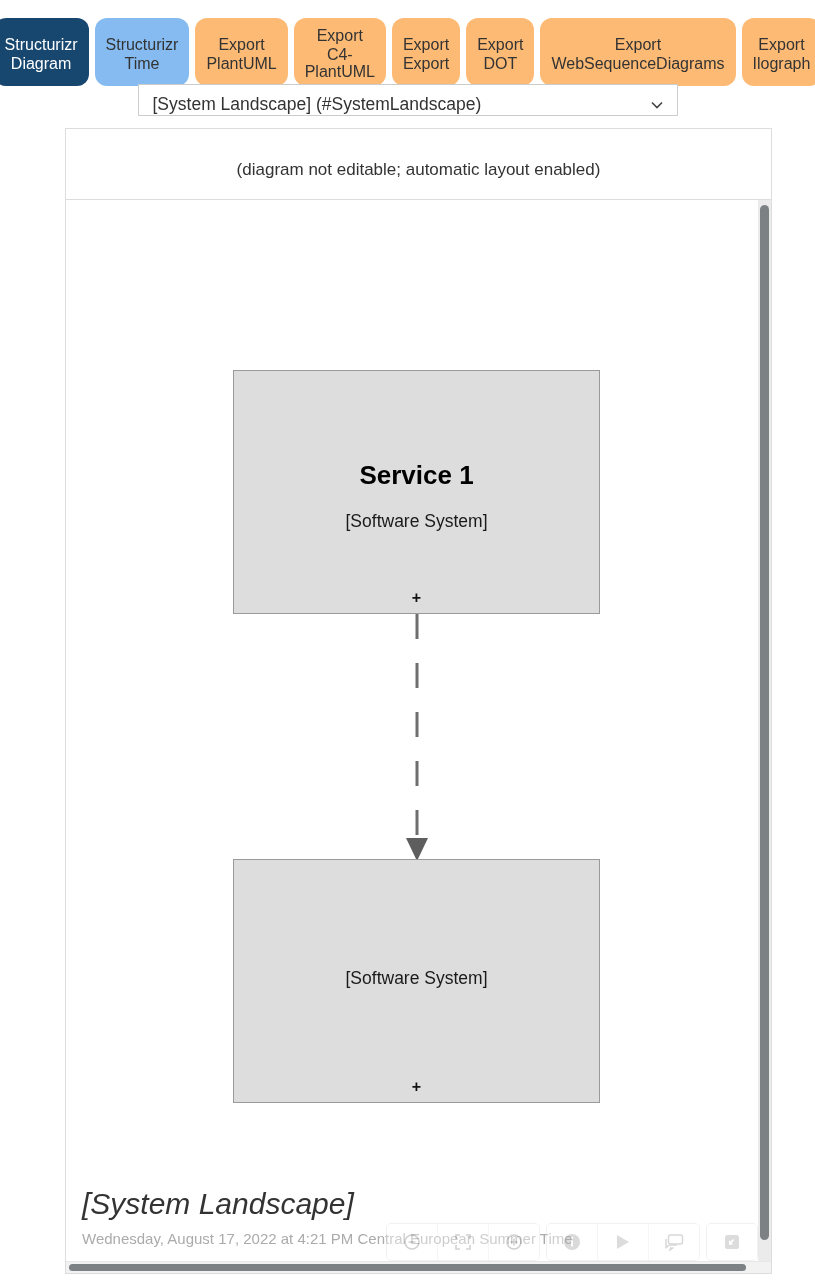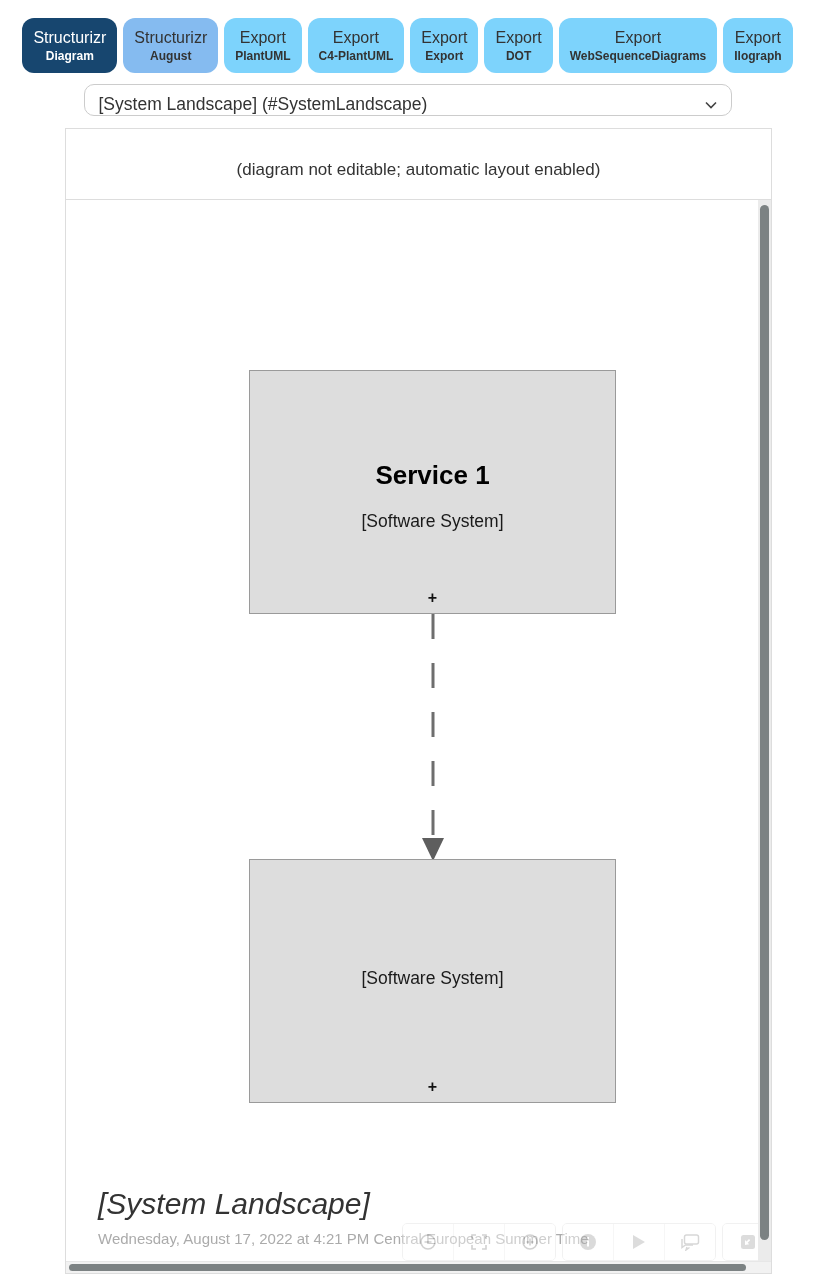--- a/index.html
+++ b/index.html
@@ -5,44 +5,44 @@
   html,body{margin:0;padding:0;background:#ffffff;}
   body{width:815px;height:1280px;position:relative;overflow:hidden;
        font-family:"Liberation Sans","DejaVu Sans",sans-serif;color:#333;}
 
   
   .toolbar{position:absolute;top:18px;left:0;width:815px;display:flex;
            justify-content:center;gap:6px;}
   .btn{border-radius:12px;padding:7px 11px 6px;text-align:center;cursor:pointer;
        display:flex;flex-direction:column;justify-content:center;min-height:42px;}
   .btn .label{font-size:16px;line-height:21px;}
-  .btn .sub{font-size:12px;line-height:17px;font-weight:bold;}
+  .btn .sub{font-size:16px;line-height:17px;}
   .btn-primary{background:#17466f;color:#ffffff;}
   .btn-secondary{background:#85bbf0;color:#333;}
-  .btn-default{background:#7dd3fc;color:#333;}
+  .btn-default{background:#fdba74;color:#333;}
 
   
   .select-wrap{position:absolute;top:84px;left:50%;transform:translateX(-50%);
-               width:648px;height:32px;border:1px solid #ccc;border-radius:10px;
+               width:540px;height:32px;border:1px solid #ccc;border-radius:0;
                background:#fff;box-sizing:border-box;overflow:hidden;cursor:pointer;}
   .select-text{position:absolute;left:14px;top:9px;font-size:17.5px;color:#333;
                white-space:nowrap;}
   .select-chevron{position:absolute;right:14px;top:10px;}
 
   
   .notice-panel{position:absolute;left:65px;top:128px;width:707px;height:84px;
                 box-sizing:border-box;border:1px solid #ddd;background:#fff;
                 display:flex;align-items:center;justify-content:center;}
   .notice-text{font-size:17px;color:#333;}
 
   
   .diagram-panel{position:absolute;left:65px;top:199px;width:707px;height:1075px;
                  box-sizing:border-box;border:1px solid #ddd;background:#fff;
                  overflow:hidden;}
-  .diagram-inner{position:absolute;left:16px;top:0;width:705px;height:1073px;}
+  .diagram-inner{position:absolute;left:0;top:0;width:705px;height:1073px;}
 
   .element-box{position:absolute;width:367px;height:244px;background:#dddddd;
                border:1px solid #9a9a9a;box-sizing:border-box;cursor:pointer;}
   .element-box .content{position:absolute;left:0;right:0;top:88px;text-align:center;}
   .element-name{font-size:26px;font-weight:bold;color:#000;line-height:32px;}
   .element-meta{font-size:17.5px;color:#1a1a1a;margin-top:20px;}
   .element-plus{position:absolute;bottom:6px;left:0;right:0;text-align:center;
                 font-size:16px;font-weight:bold;color:#111;cursor:pointer;}
 
   .connector{position:absolute;left:336px;top:414px;}
@@ -74,21 +74,21 @@
 </head>
 <body>
 
 <div class="toolbar">
   <div class="btn btn-primary">
     <span class="label">Structurizr</span>
     <span class="sub">Diagram</span>
   </div>
   <div class="btn btn-secondary">
     <span class="label">Structurizr</span>
-    <span class="sub">August</span>
+    <span class="sub">Time</span>
   </div>
   <div class="btn btn-default">
     <span class="label">Export</span>
     <span class="sub">PlantUML</span>
   </div>
   <div class="btn btn-default">
     <span class="label">Export</span>
     <span class="sub">C4-PlantUML</span>
   </div>
   <div class="btn btn-default">

